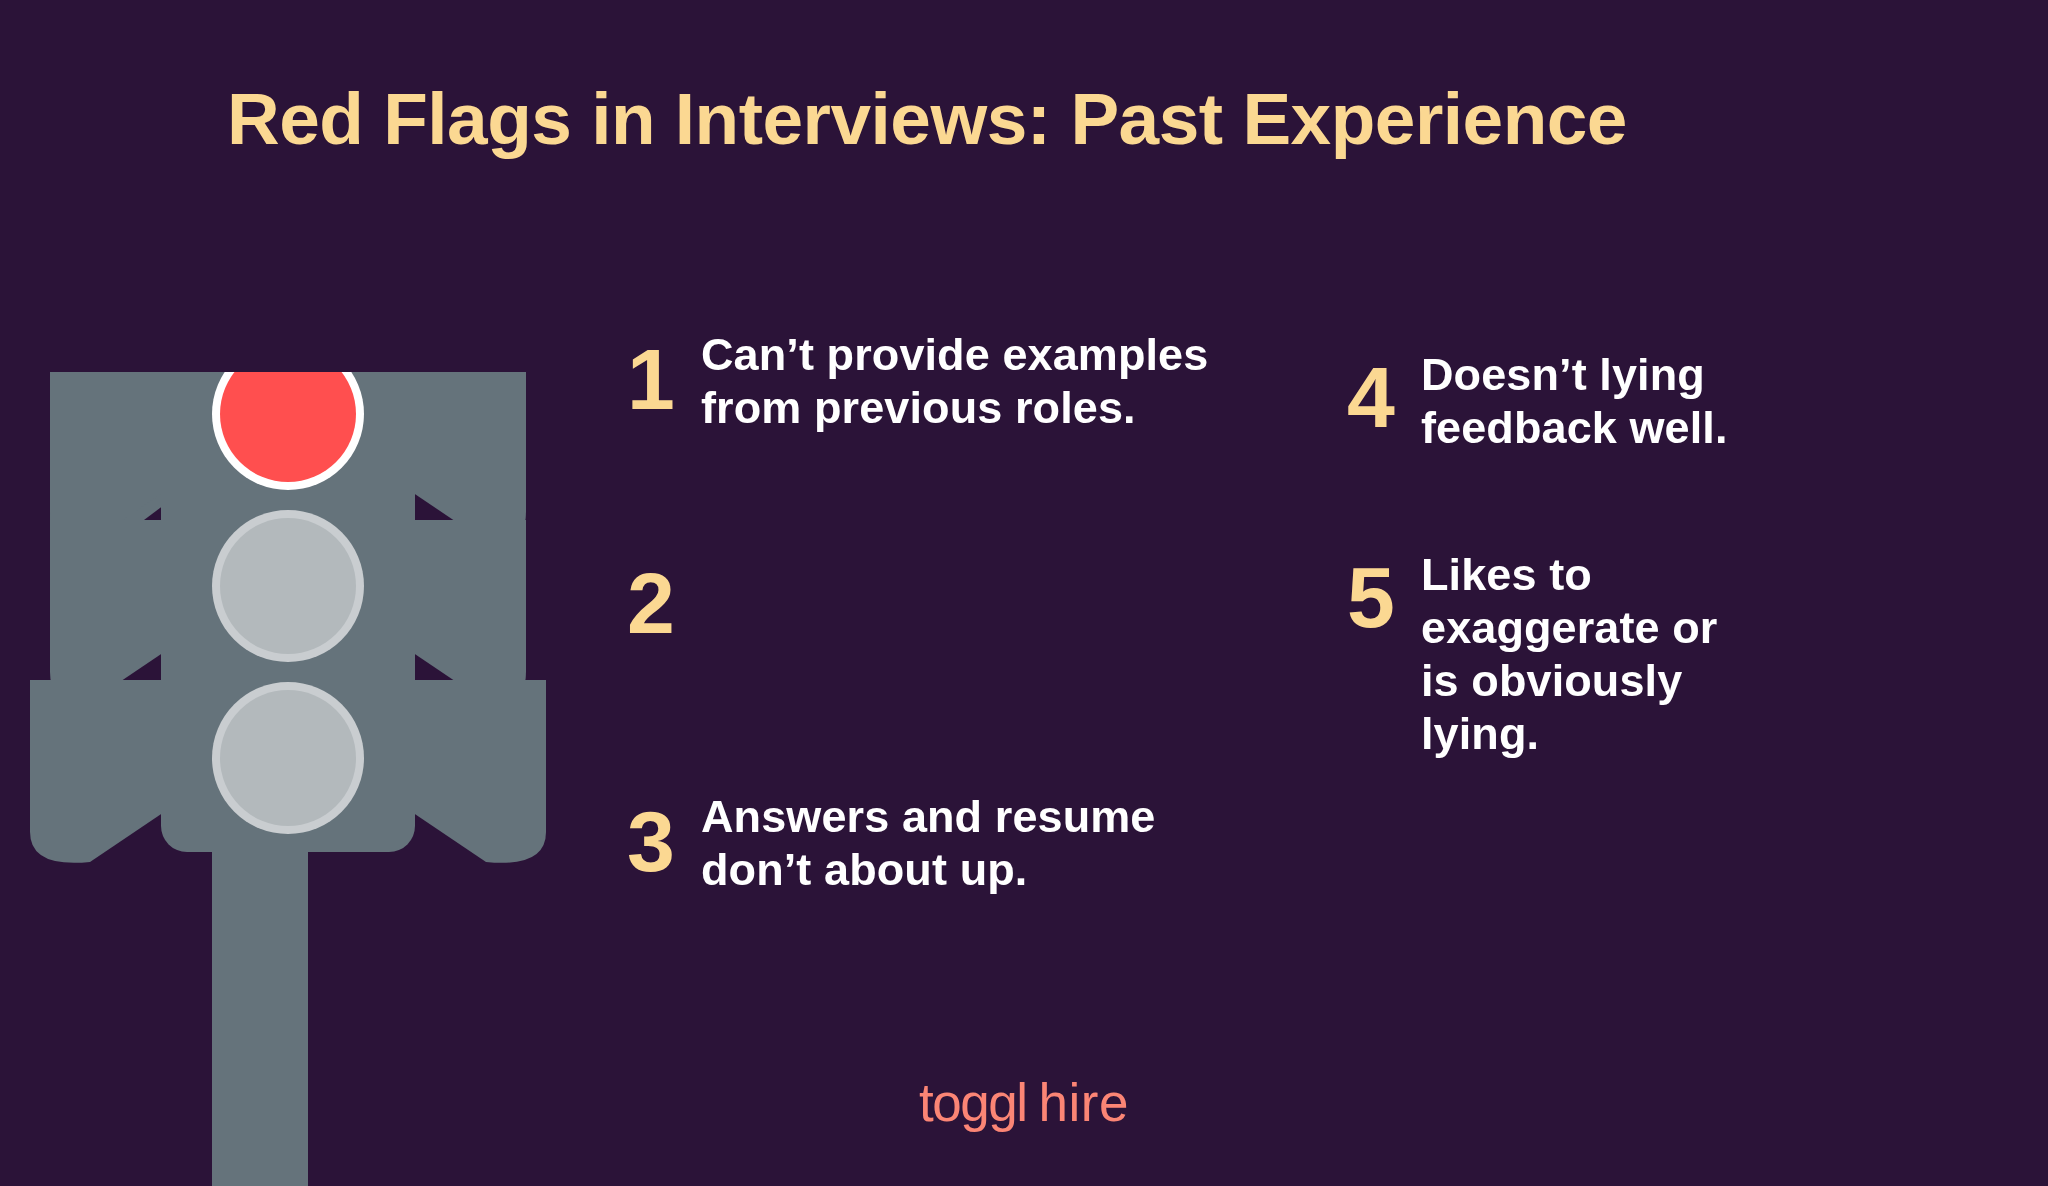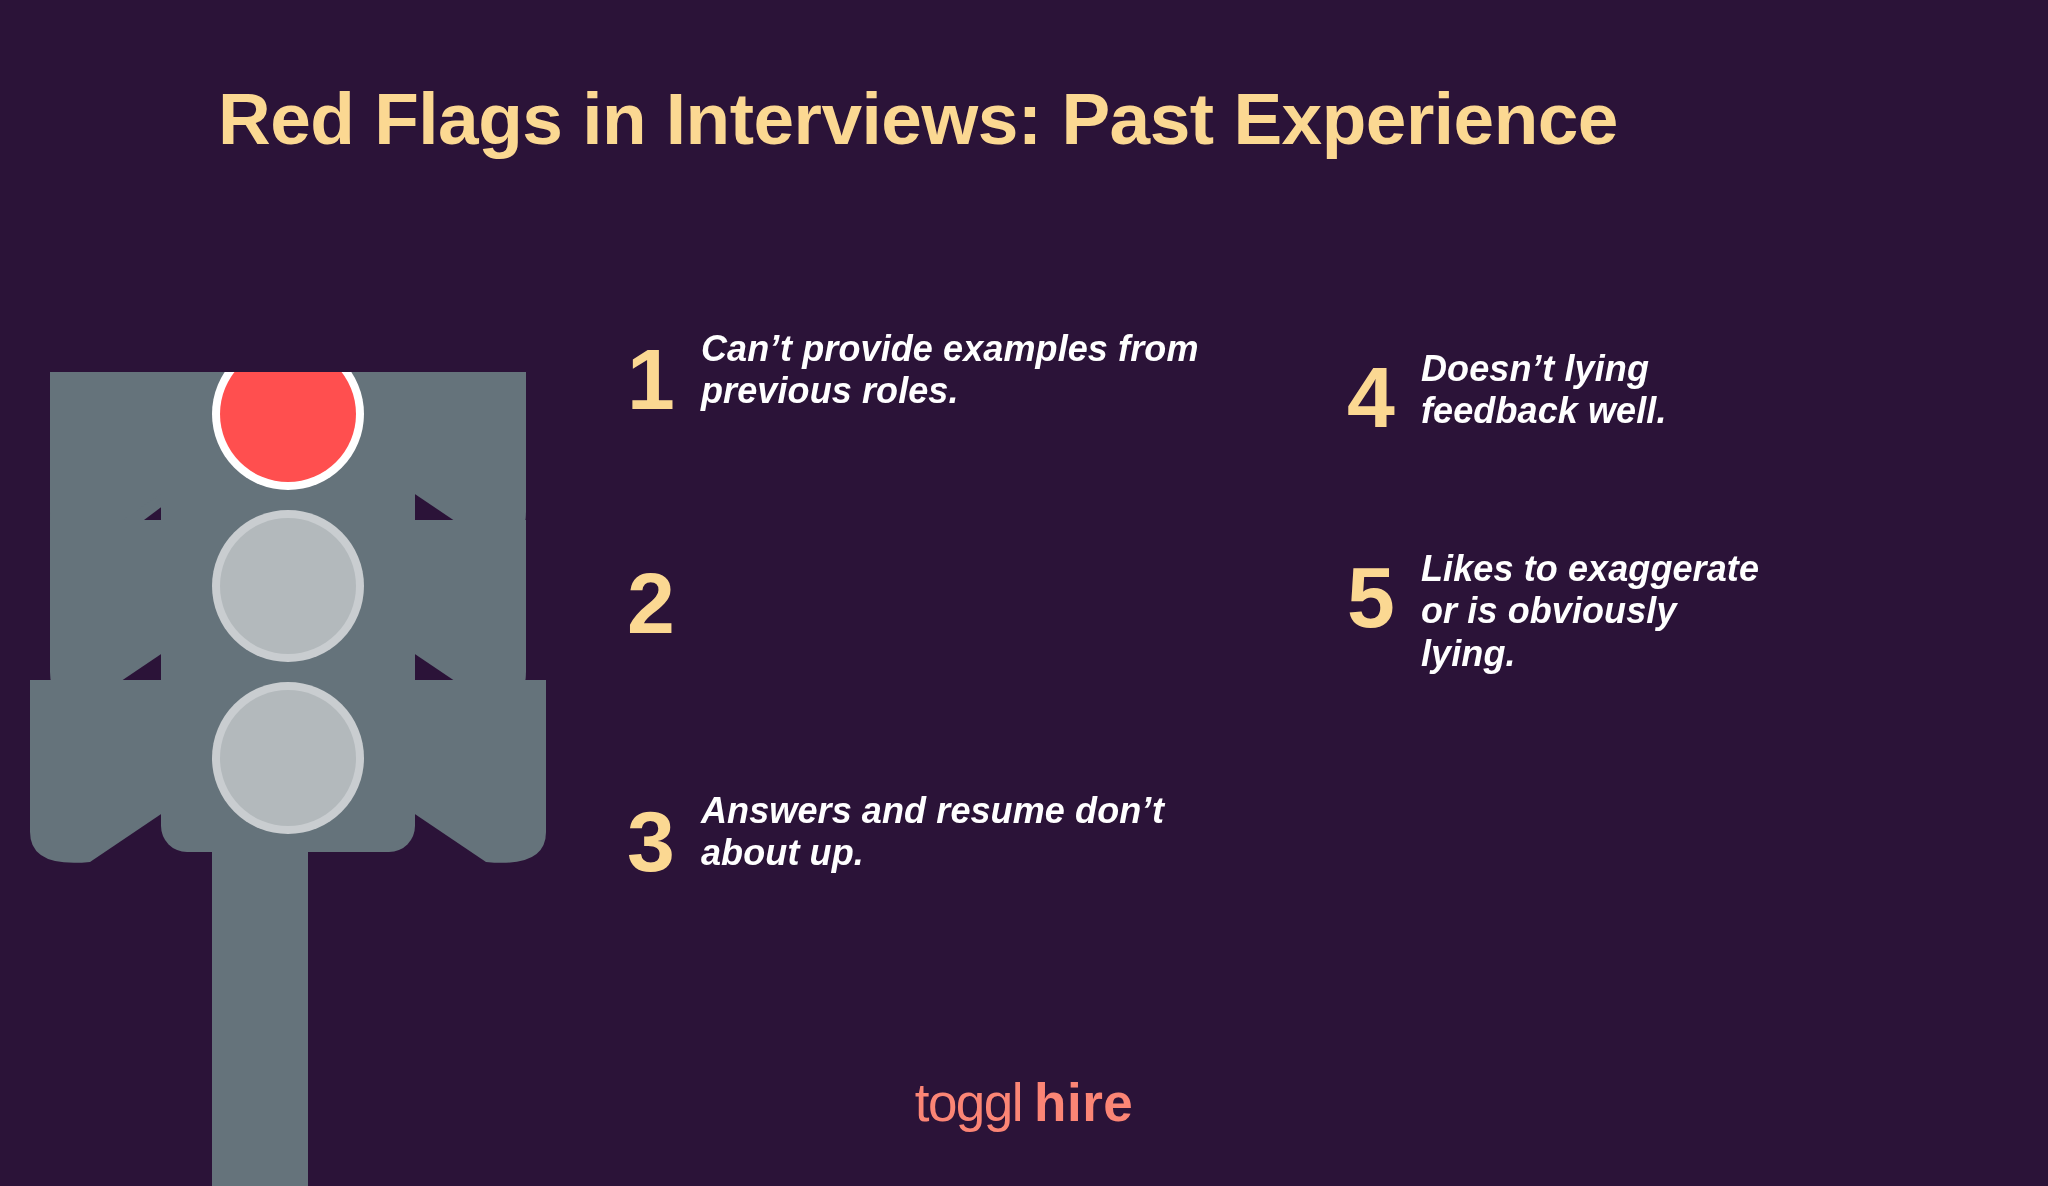--- a/index.html
+++ b/index.html
@@ -27,20 +27,21 @@
     left: 0;
     top: 82px;
     width: 1836px;
     text-align: center;
     color: #fbd892;
     font-size: 73px;
     font-weight: 700;
     letter-spacing: -0.5px;
     line-height: 1.0;
     white-space: nowrap;
+    padding-left: 9px;
   }
 
   
   .traffic-light {
     position: absolute;
     left: 28px;
     top: 372px;
     width: 520px;
     height: 814px;
   }
@@ -66,26 +67,25 @@
     font-weight: 700;
     line-height: 1;
     width: 92px;
     flex: 0 0 92px;
     text-align: center;
     position: relative;
   }
 
   .txt {
     color: #ffffff;
-    font-size: 36px;
+    font-size: 45px;
     font-weight: 700;
     line-height: 1.18;
     letter-spacing: 0.1px;
     padding-left: 4px;
-    font-style: italic;
   }
 
   
   .item-1 { left: -185px; top: 328px; }
   .item-1 .num { padding-top: 8px; }
   .item-2 { left: -185px; top: 552px; }
   .item-2 .num { padding-top: 8px; }
   .item-3 { left: -185px; top: 790px; }
   .item-3 .num { padding-top: 8px; }
 
@@ -106,21 +106,21 @@
   }
   .logo-toggl {
     color: #fb8575;
     font-size: 53px;
     font-weight: 400;
     letter-spacing: -1.5px;
   }
   .logo-hire {
     color: #fb8575;
     font-size: 53px;
-    font-weight: 700;
+    font-weight: 400;
     letter-spacing: 0.5px;
     margin-left: 12px;
   }
 </style>
 </head>
 <body>
 
 <div class="canvas">
 
   <div class="title">Red Flags in Interviews: Past Experience</div>

